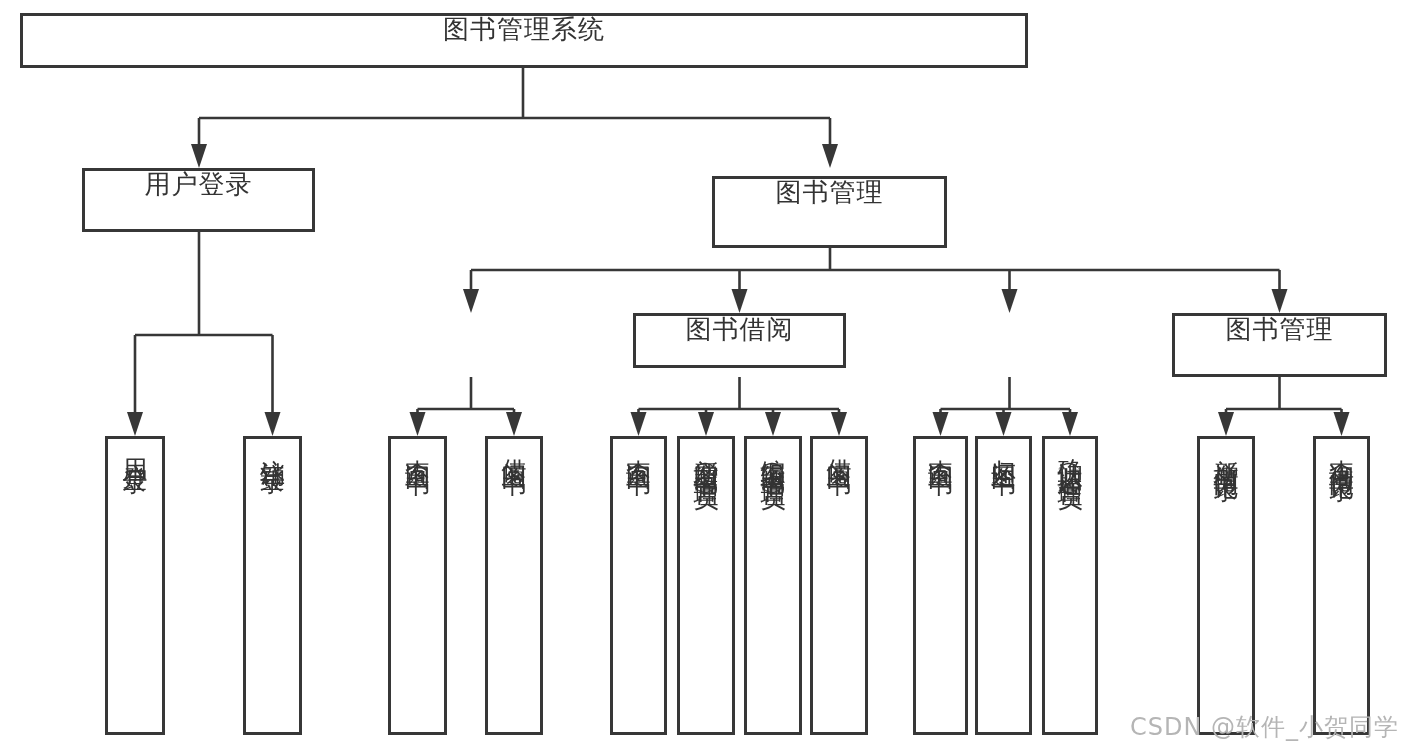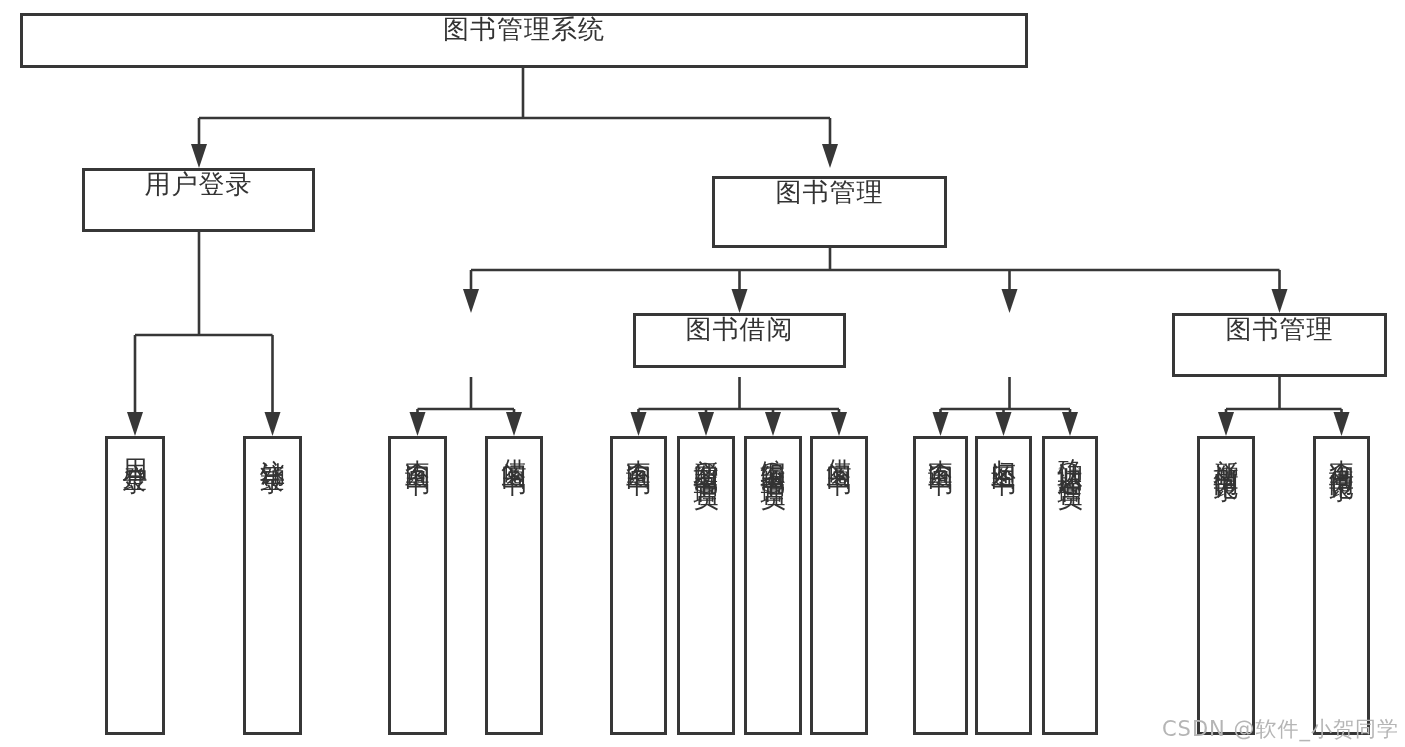--- a/index.html
+++ b/index.html
@@ -22,21 +22,21 @@
   }
   .node.h span{
     font-size:26px;letter-spacing:1px;line-height:1;white-space:nowrap;
   }
   .node.v span{
     writing-mode:vertical-rl;text-orientation:mixed;
     font-size:25px;letter-spacing:4px;line-height:1;white-space:nowrap;
   }
   .watermark{
     position:absolute;right:6px;bottom:4px;
-    font-size:21px;letter-spacing:1px;color:var(--watermark);
+    font-size:24px;letter-spacing:1px;color:var(--watermark);
     white-space:nowrap;z-index:5;
   }
 </style>
 </head>
 <body>
 
 <div class="canvas">
 
   <svg class="wires" width="1405" height="747" viewBox="0 0 1405 747">
     <g stroke="#373737" stroke-width="2.6" fill="none">

